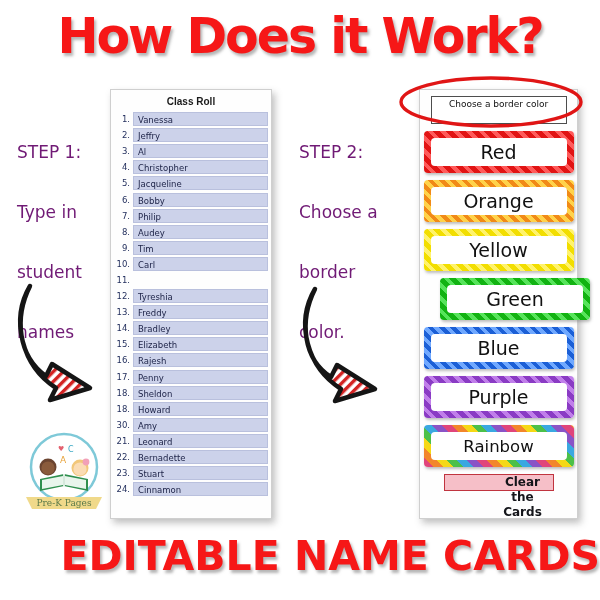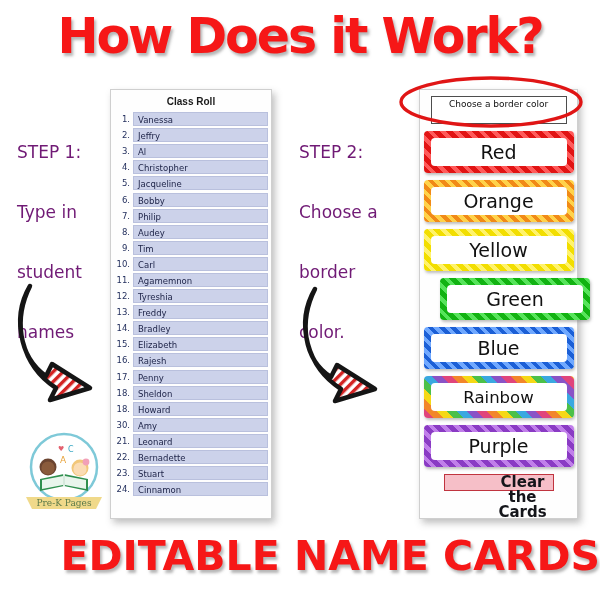--- a/index.html
+++ b/index.html
@@ -68,21 +68,21 @@
     background:#ccd2ea;border:1px solid #b9c0dd;
     font-size:8.5px;color:#20264a;
     padding-left:4px;box-sizing:border-box;
     overflow:hidden;white-space:nowrap;
     font-family:"DejaVu Sans", sans-serif;
   }
   .clearbtn{
     display:block;margin:5px auto 0 auto;
     width:112px;height:17px;line-height:15px;
     background:#f6bfc8;border:1.5px solid #c0343f;
-    color:#14151a;font-size:15px;font-weight:bold;text-align:center;
+    color:#14151a;font-size:12px;font-weight:bold;text-align:center;
     font-family:"DejaVu Sans", sans-serif;
     box-sizing:border-box;
     padding-left:48px;
   }
   #cards-clear{width:110px;margin-top:7px;}
 
   
   .dropdown{
     margin:6px auto 0 auto;width:136px;height:28px;line-height:14px;
     background:#ffffff;border:1.5px solid #4d4d4d;
@@ -179,21 +179,20 @@
         <li class="roll-row">
           <span class="roll-num">9.</span>
           <span class="roll-name">Tim</span>
         </li>
         <li class="roll-row">
           <span class="roll-num">10.</span>
           <span class="roll-name">Carl</span>
         </li>
         <li class="roll-row">
           <span class="roll-num">11.</span>
-          <span class="roll-name">Agamemnon</span>
         </li>
         <li class="roll-row">
           <span class="roll-num">12.</span>
           <span class="roll-name">Tyreshia</span>
         </li>
         <li class="roll-row">
           <span class="roll-num">13.</span>
           <span class="roll-name">Freddy</span>
         </li>
         <li class="roll-row">
@@ -283,28 +282,28 @@
         <div class="card" style="background: repeating-linear-gradient(45deg, rgb(18, 179, 18) 0px, rgb(18, 179, 18) 5px, rgb(86, 228, 90) 5px, rgb(86, 228, 90) 9px); margin-left: 20px;">
           <div class="inner">
             <span class="lbl">Green</span>
           </div>
         </div>
         <div class="card" style="background: repeating-linear-gradient(45deg, rgb(27, 95, 214) 0px, rgb(27, 95, 214) 4px, rgb(111, 168, 255) 4px, rgb(111, 168, 255) 8px);">
           <div class="inner">
             <span class="lbl">Blue</span>
           </div>
         </div>
+        <div class="card" style="background: repeating-linear-gradient(45deg, rgb(138, 59, 196) 0px, rgb(138, 59, 196) 5px, rgb(192, 126, 234) 5px, rgb(192, 126, 234) 9px);">
+          <div class="inner">
+            <span class="lbl">Purple</span>
+          </div>
+        </div>
         <div class="card small" style="background: repeating-linear-gradient(45deg, rgb(224, 69, 123) 0px, rgb(224, 69, 123) 7px, rgb(242, 134, 43) 7px, rgb(242, 134, 43) 14px, rgb(245, 216, 22) 14px, rgb(245, 216, 22) 21px, rgb(76, 192, 73) 21px, rgb(76, 192, 73) 28px, rgb(58, 168, 224) 28px, rgb(58, 168, 224) 35px, rgb(138, 83, 198) 35px, rgb(138, 83, 198) 42px);">
           <div class="inner">
             <span class="lbl">Rainbow</span>
-          </div>
-        </div>
-        <div class="card" style="background: repeating-linear-gradient(45deg, rgb(138, 59, 196) 0px, rgb(138, 59, 196) 5px, rgb(192, 126, 234) 5px, rgb(192, 126, 234) 9px);">
-          <div class="inner">
-            <span class="lbl">Purple</span>
           </div>
         </div>
       </div>
     <div class="clearbtn" id="cards-clear">Clear the Cards</div>
   </div>
 
   <svg id="highlight" viewBox="0 0 190 56">
     <ellipse cx="95" cy="28" rx="90" ry="24" fill="none" stroke="#e01515" stroke-width="3.4"></ellipse>
   </svg>
 

